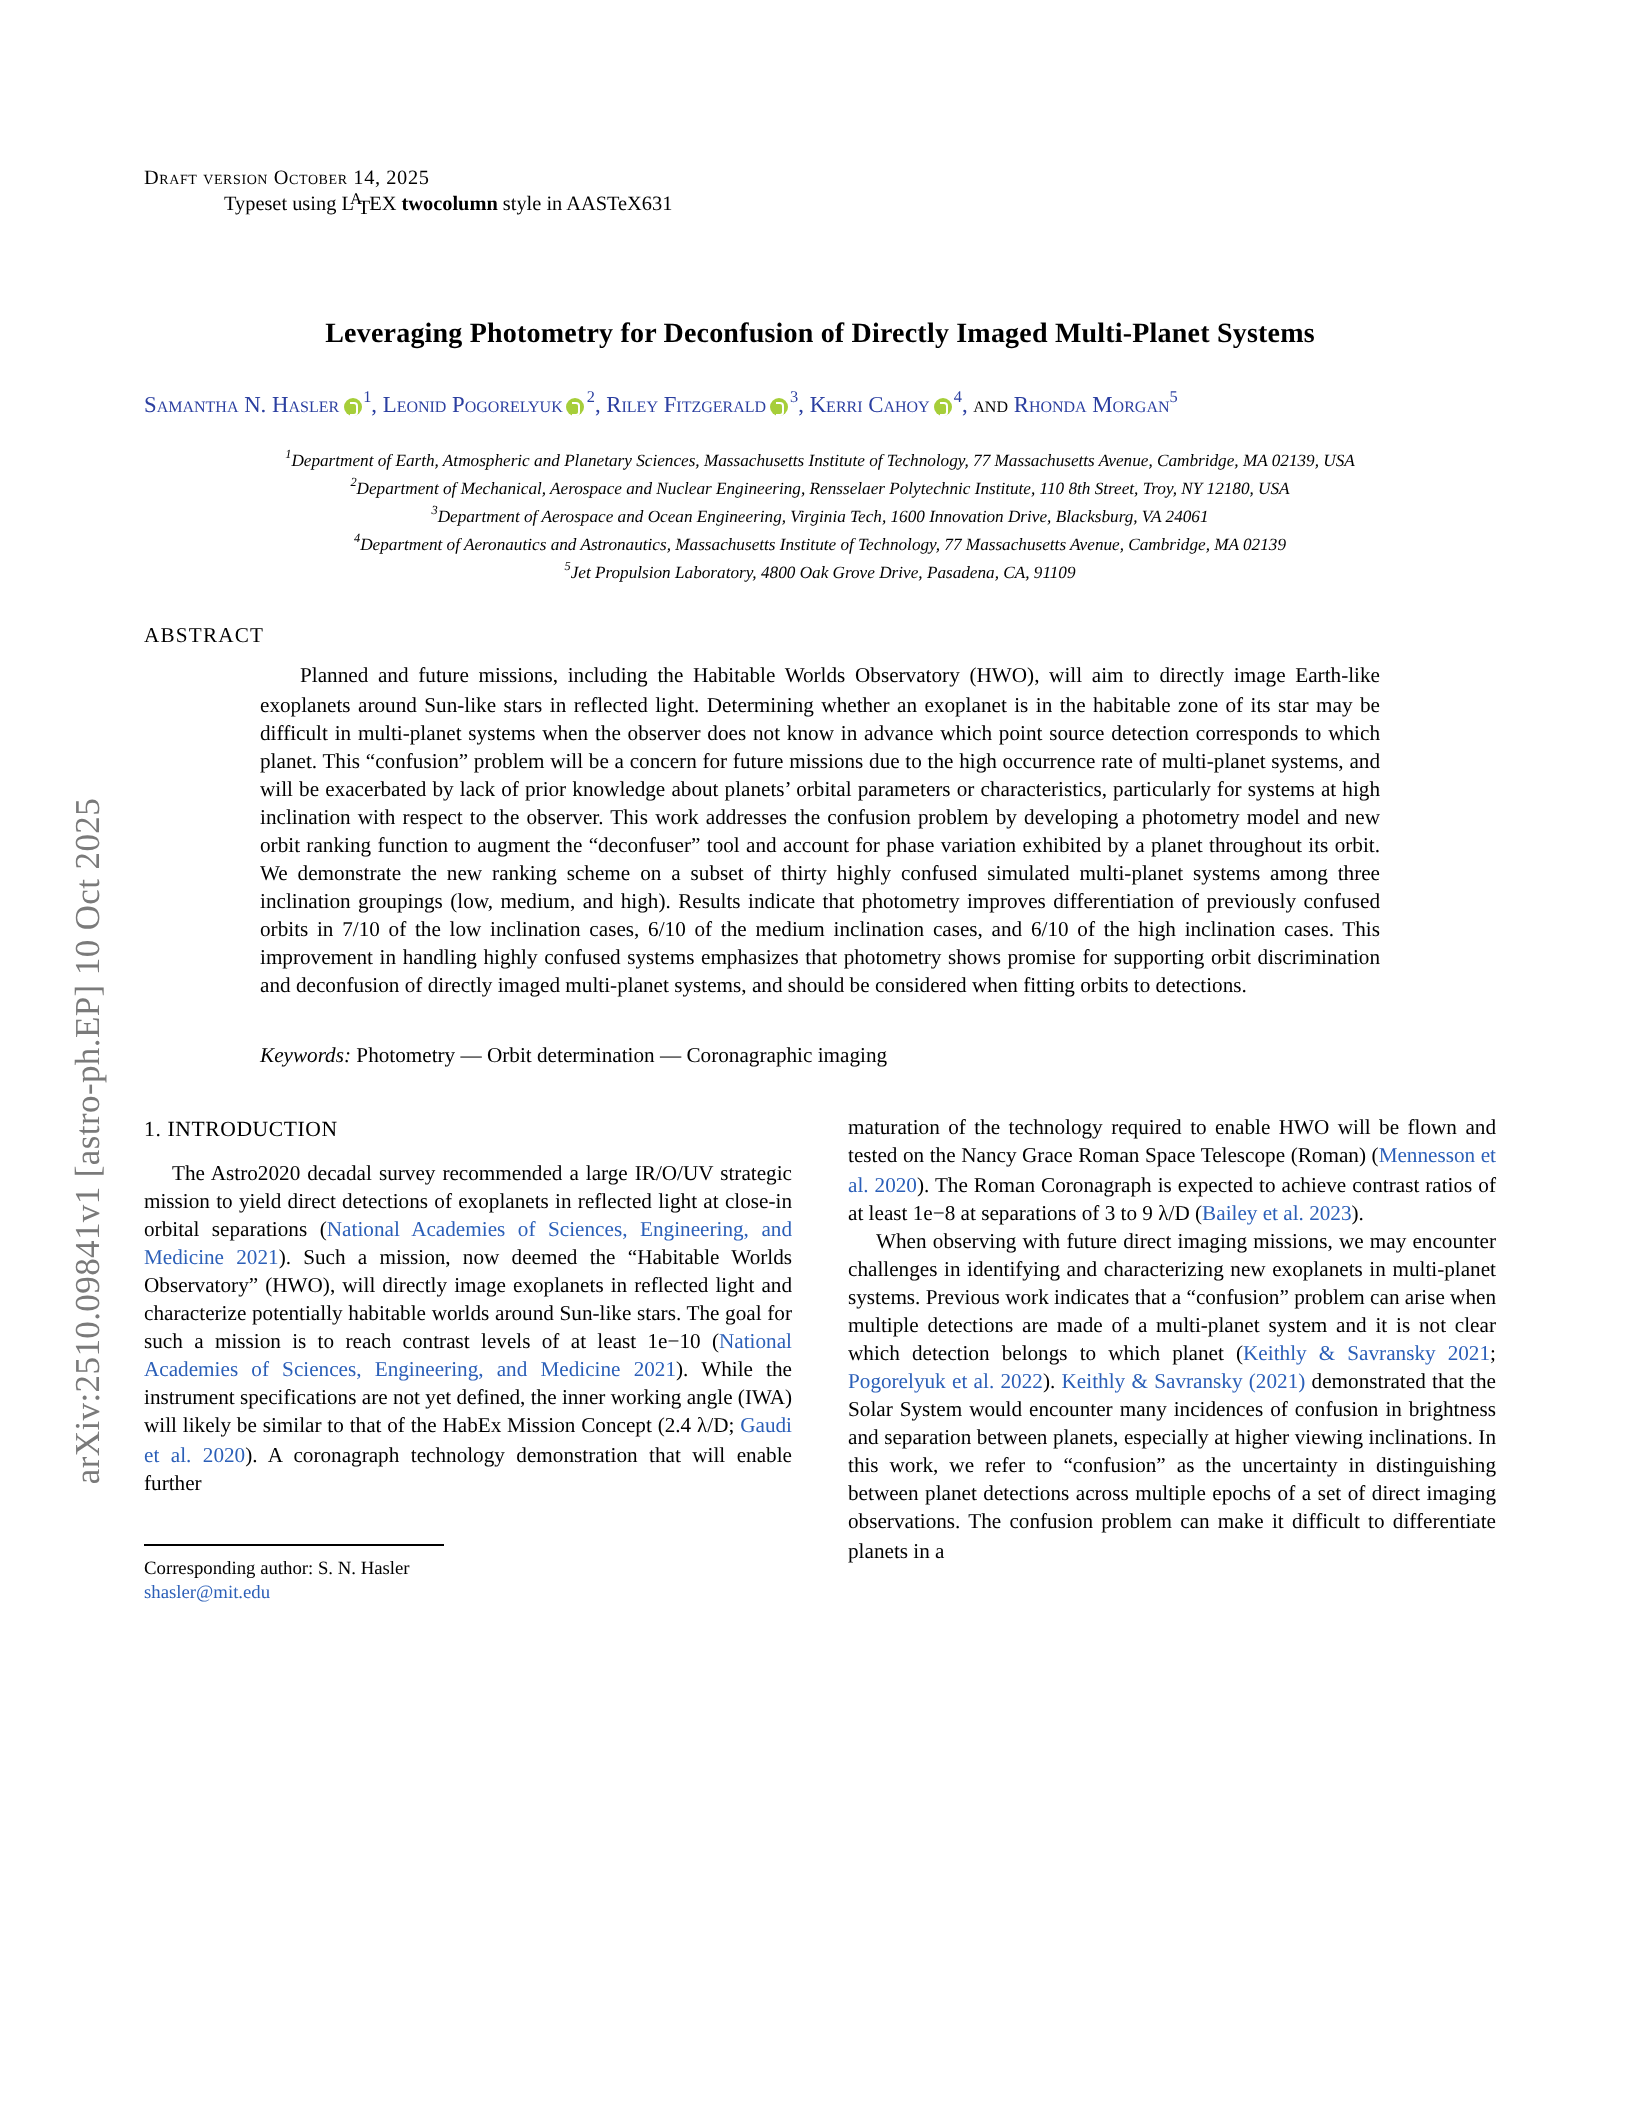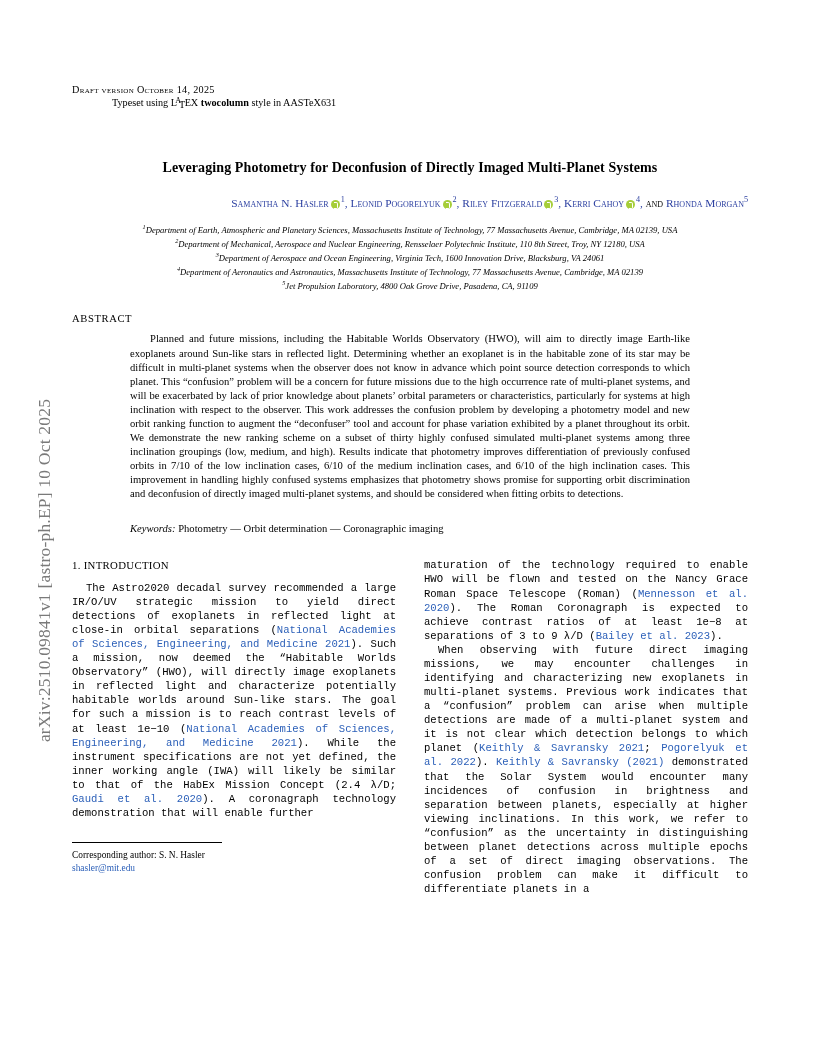--- a/index.html
+++ b/index.html
@@ -60,21 +60,21 @@
   .latex .t { position: relative; top: 0.22em; margin-left: -0.15em; margin-right: -0.05em;}
 
   .title {
     text-align: center;
     font-size: 14px;
     font-weight: bold;
     margin-top: 52px;
     letter-spacing: 0.1px;
   }
   .authors {
-    text-align: right;
+    text-align: left;
     font-size: 11.4px;
     font-variant: small-caps;
     color: #2b3fa0;
     margin-top: 19px;
     line-height: 1.5;
   }
   .authors .andword { color: #000; }
   .authors .lastauth { color: #2b3fa0; }
   .orcid {
     display: inline-block;
@@ -142,21 +142,21 @@
     text-align: justify;
     hyphens: auto;
   }
   .sec-head {
     text-align: left;
     font-size: 10.8px;
     font-variant: small-caps;
     letter-spacing: 0.3px;
     margin-bottom: 8px;
   }
-  .para { text-indent: 14px; margin: 0; font-family: Liberation Mono, monospace; }
+  .para { text-indent: 14px; margin: 0; }
   .para + .para { margin-top: 0px; }
   a.cite, .cite {
     color: #2b5fb8;
     text-decoration: none;
   }
   .corr-rule {
     border-top: 0.6px solid #000;
     width: 150px;
     margin: 22px 0 6px 0;
   }

